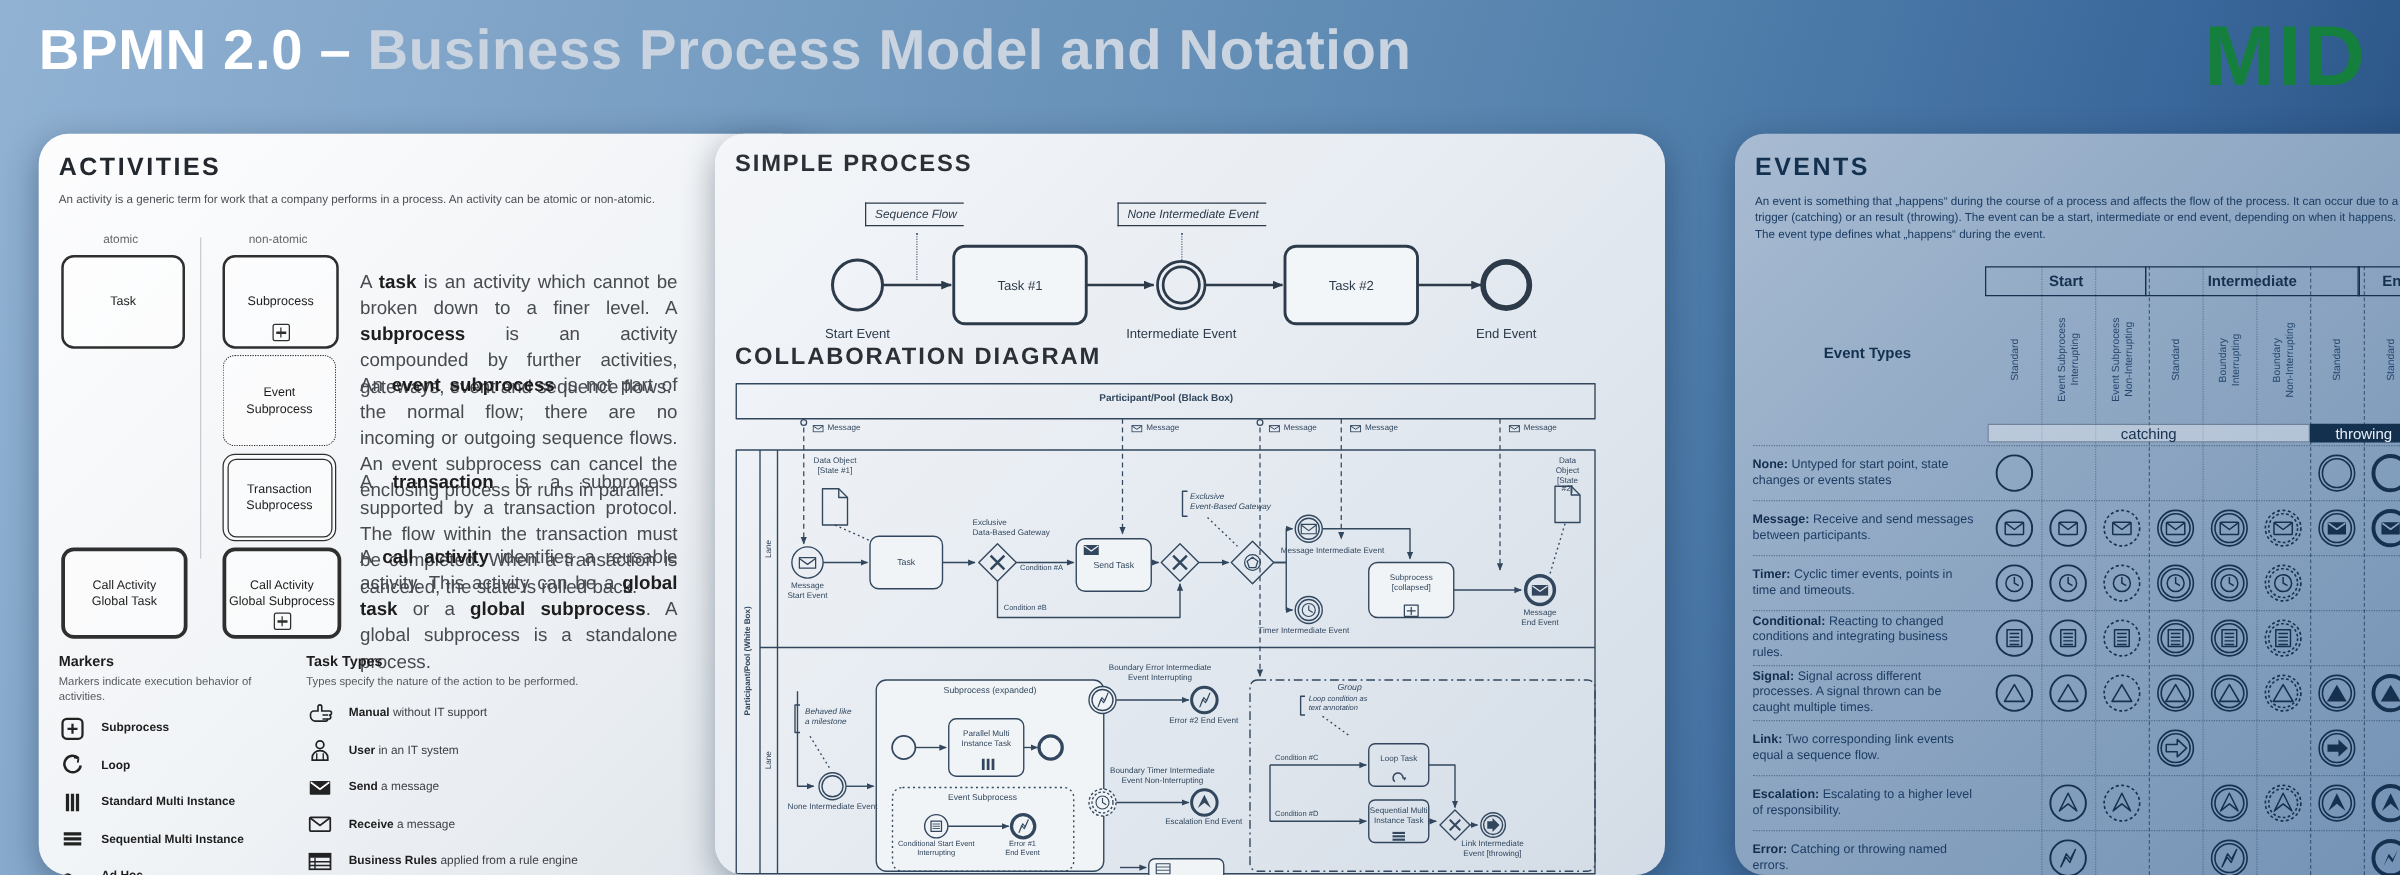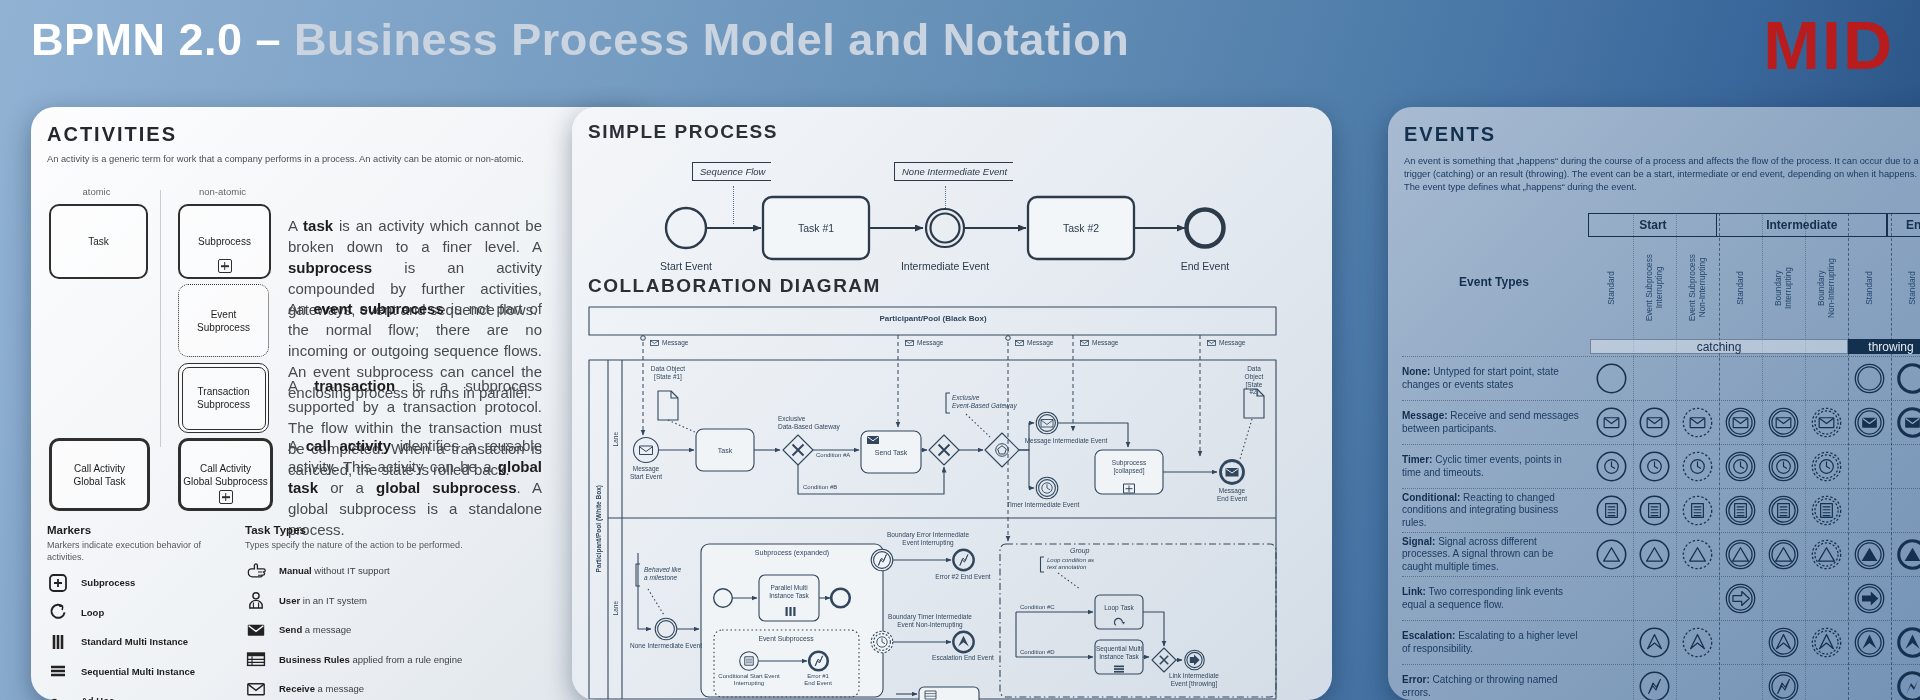--- a/index.html
+++ b/index.html
@@ -6,21 +6,21 @@
   body{width:1920px;height:700px;overflow:hidden;position:relative;
        font-family:"Liberation Sans",sans-serif;
        background:linear-gradient(108deg,#91b2d3 0%,#7da2c6 22%,#6690b7 45%,#4f7daa 65%,#3a679b 82%,#285182 94%,#1d4070 100%);}
   .panel{position:absolute;top:107px;height:593px;border-radius:24px;overflow:hidden;
          box-shadow:0 8px 26px rgba(12,32,58,.38)}
   #activities{left:31px;width:618px;background:linear-gradient(135deg,#fdfdfe 0%,#f0f3f6 55%,#dfe5eb 100%)}
   #simple{left:572px;width:760px;background:linear-gradient(135deg,#f4f6f9 0%,#e7ecf2 45%,#d3dce6 100%)}
   #events{left:1388px;width:558px;background:linear-gradient(135deg,#a8bbd2 0%,#8da6c2 45%,#7392b5 100%);color:#16304f}
   .h1{position:absolute;left:31px;top:14px;font-size:45px;font-weight:bold;color:#fff;letter-spacing:.5px;white-space:nowrap}
   .h1 .rest{color:#c9d4e0}
-  #logo{position:absolute;right:26px;top:6px;font-size:68px;font-weight:bold;color:#b91c1c;letter-spacing:2px}
+  #logo{position:absolute;right:26px;top:6px;font-size:68px;font-weight:bold;color:#15803d;letter-spacing:2px}
   .ph{position:absolute;left:16px;top:16px;margin:0;font-size:20px;font-weight:bold;letter-spacing:2px;color:#23272e}
   #events .ph{color:#13304f}
   .sub-h{position:absolute;left:16px;margin:0;font-size:19px;font-weight:bold;letter-spacing:1.5px;color:#2b2f36}
   .intro{position:absolute;color:#4c4f55;font-size:9.3px;line-height:1.4}
   
   .shape{position:absolute;border:2.2px solid #2f2f2f;border-radius:10px;display:flex;align-items:center;justify-content:center;
          text-align:center;font-size:10px;color:#1d1d1d;background:rgba(255,255,255,.55);white-space:pre-line;line-height:1.3}
   .spmark{position:absolute;bottom:4px;left:50%;transform:translateX(-50%);width:12px;height:12px;border:1.6px solid #2f2f2f;border-radius:2px}
   .spmark::before{content:"";position:absolute;left:50%;top:2px;bottom:2px;width:1.6px;background:#2f2f2f;transform:translateX(-50%)}
   .spmark::after{content:"";position:absolute;top:50%;left:2px;right:2px;height:1.6px;background:#2f2f2f;transform:translateY(-50%)}
@@ -195,38 +195,38 @@
                 <path d="M3.6,6.8 L11,12.4 L18.4,6.8" stroke="#fff" stroke-width="1.4" fill="none"></path>
               </g>
             </svg>
           </span>
           <span class="mt-label"><b>Send</b> a message</span>
         </div>
         <div class="mt-item">
           <span class="mt-icon">
             <svg viewBox="0 0 22 22" width="22" height="22">
               <g stroke="#222" fill="none">
+                <rect x="2.8" y="5.8" width="16.4" height="11" rx="0.8" stroke-width="1.4"></rect>
+                <path d="M3.2,6.4 L11,12.4 L18.8,6.4" stroke-width="1.4"></path>
+              </g>
+            </svg>
+          </span>
+          <span class="mt-label"><b>Receive</b> a message</span>
+        </div>
+        <div class="mt-item">
+          <span class="mt-icon">
+            <svg viewBox="0 0 22 22" width="22" height="22">
+              <g stroke="#222" fill="none">
                 <rect x="2.6" y="5" width="16.8" height="12.4" stroke-width="1.4"></rect>
                 <rect x="2.6" y="5" width="16.8" height="3.2" fill="#222" stroke="none"></rect>
                 <path d="M2.6,11.4 H19.4 M2.6,14.4 H19.4 M7,8.2 V17.4" stroke-width="1.1"></path>
               </g>
             </svg>
           </span>
           <span class="mt-label"><b>Business Rules</b> applied from a rule engine</span>
-        </div>
-        <div class="mt-item">
-          <span class="mt-icon">
-            <svg viewBox="0 0 22 22" width="22" height="22">
-              <g stroke="#222" fill="none">
-                <rect x="2.8" y="5.8" width="16.4" height="11" rx="0.8" stroke-width="1.4"></rect>
-                <path d="M3.2,6.4 L11,12.4 L18.8,6.4" stroke-width="1.4"></path>
-              </g>
-            </svg>
-          </span>
-          <span class="mt-label"><b>Receive</b> a message</span>
         </div>
       </div>
   </div>
 </div>
 
 <div id="simple" class="panel">
   <h2 class="sub-h" style="top:14px">SIMPLE PROCESS</h2>
 
   <div class="annot" style="left:120px;top:55px">
     <span class="brk">Sequence Flow</span>

